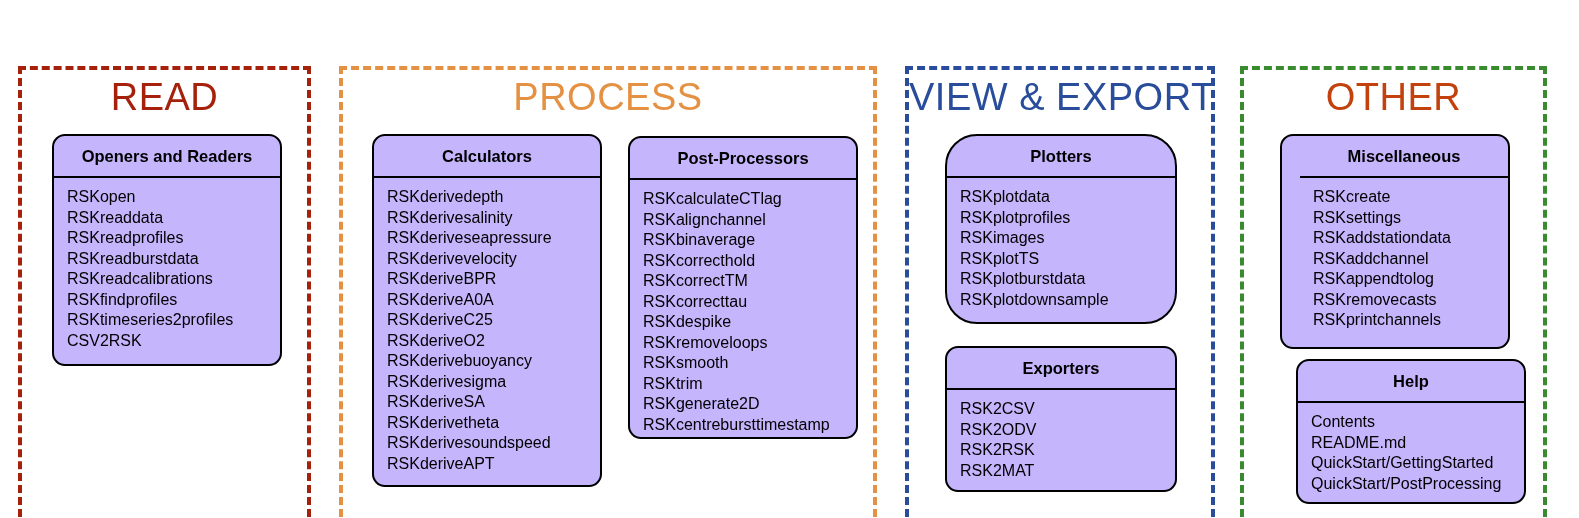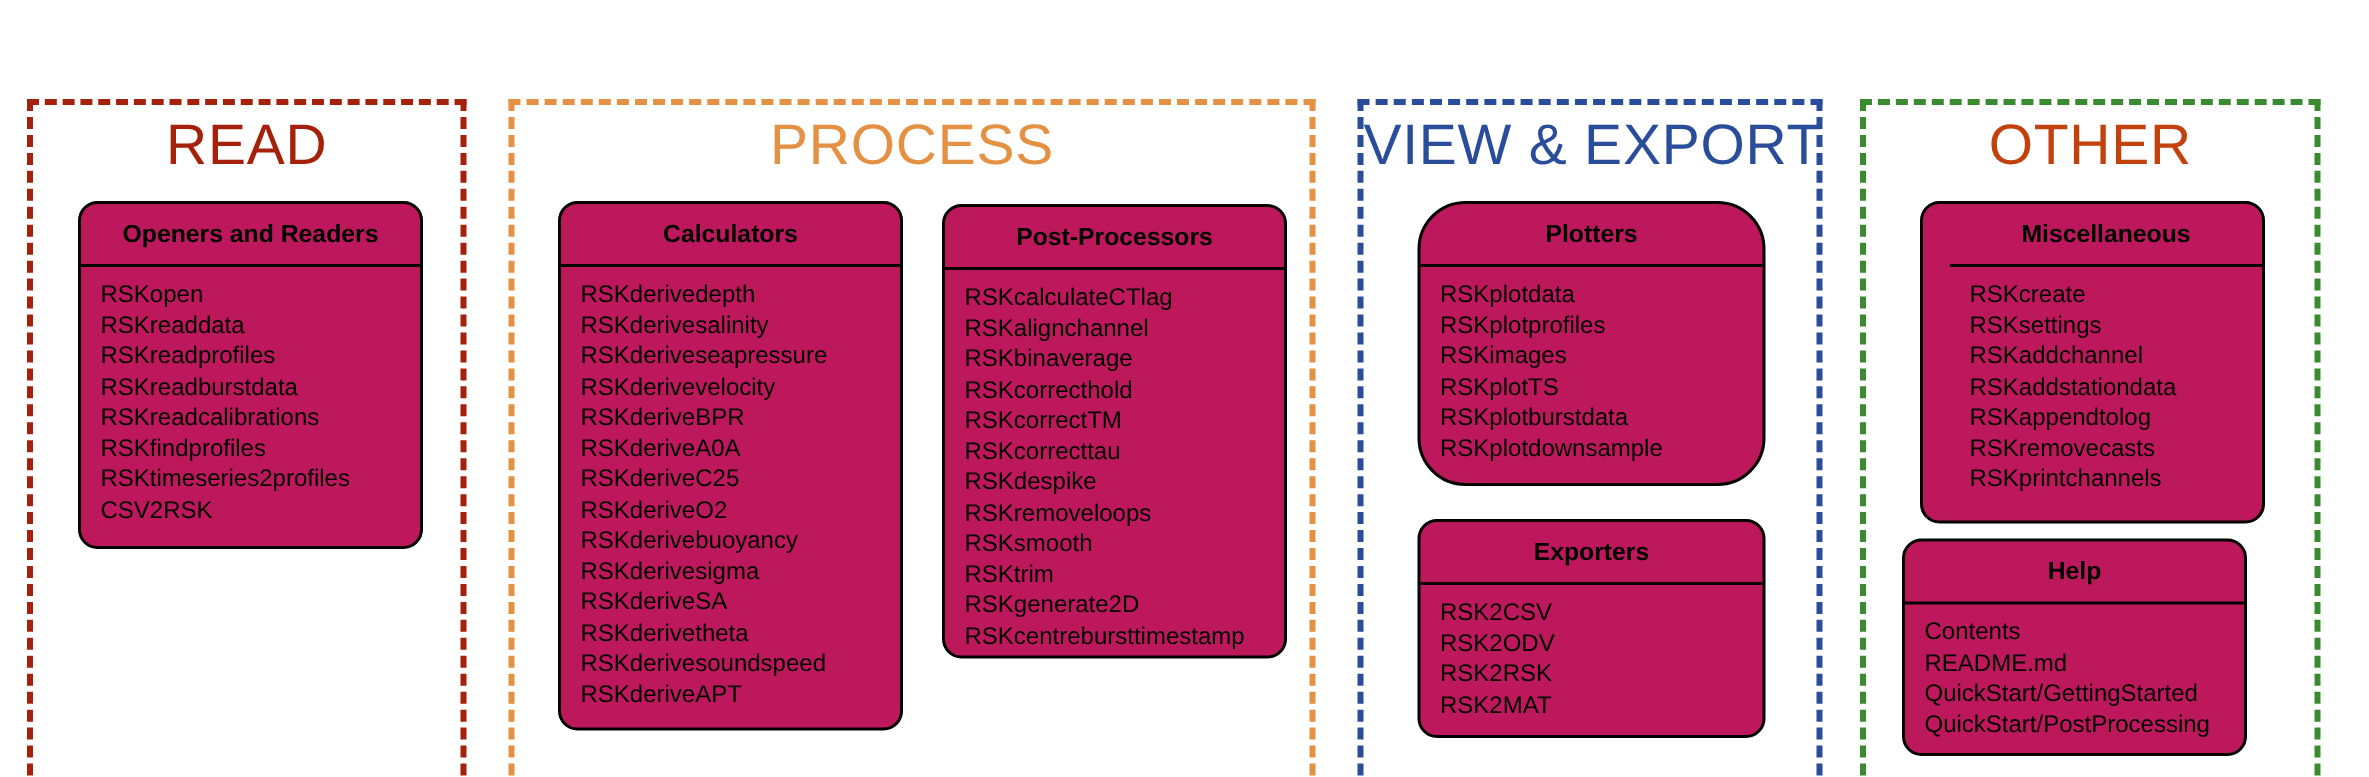--- a/index.html
+++ b/index.html
@@ -33,21 +33,21 @@
     top: 6px;
     left: 0;
     right: 0;
     text-align: center;
     font-size: 38px;
     letter-spacing: 0.5px;
     white-space: nowrap;
   }
   .fbox {
     position: absolute;
-    background: #be185d;
+    background: #c4b5fd;
     border: 2.5px solid #000000;
     border-radius: 13px;
     box-sizing: border-box;
     overflow: hidden;
   }
   .fbox-header {
     font-weight: bold;
     font-size: 16.5px;
     text-align: center;
     padding: 11px 6px 10px 6px;
@@ -61,21 +61,21 @@
   }
   .fn-item { white-space: nowrap; }
 
   
   .box-openers        { left: 30px;  top: 64px;  width: 230px; height: 232px; }
   .box-calculators    { left: 29px;  top: 64px;  width: 230px; height: 353px; }
   .box-postprocessors { left: 285px; top: 66px;  width: 230px; height: 303px; }
   .box-plotters       { left: 36px;  top: 64px;  width: 232px; height: 190px; border-radius: 32px; }
   .box-exporters      { left: 36px;  top: 276px; width: 232px; height: 146px; }
   .box-miscellaneous  { left: 36px;  top: 64px;  width: 230px; height: 215px; padding-left: 18px; }
-  .box-help           { left: 24px;  top: 289px; width: 230px; height: 145px; }
+  .box-help           { left: 52px;  top: 289px; width: 230px; height: 145px; }
 </style>
 </head>
 <body>
 
 <div class="canvas">
 
   <div class="section section-read" style="border-color: rgb(166, 33, 12);">
     <div class="section-title" style="color: rgb(166, 33, 12);">READ</div>
     <div class="fbox box-openers">
       <div class="fbox-header">Openers and Readers</div>
@@ -156,22 +156,22 @@
     </div>
   </div>
 
   <div class="section section-other" style="border-color: rgb(58, 138, 47);">
     <div class="section-title" style="color: #c2410c;">OTHER</div>
     <div class="fbox box-miscellaneous">
       <div class="fbox-header">Miscellaneous</div>
       <div class="fn-list">
           <div class="fn-item">RSKcreate</div>
           <div class="fn-item">RSKsettings</div>
+          <div class="fn-item">RSKaddstationdata</div>
           <div class="fn-item">RSKaddchannel</div>
-          <div class="fn-item">RSKaddstationdata</div>
           <div class="fn-item">RSKappendtolog</div>
           <div class="fn-item">RSKremovecasts</div>
           <div class="fn-item">RSKprintchannels</div>
         </div>
     </div>
     <div class="fbox box-help">
       <div class="fbox-header">Help</div>
       <div class="fn-list">
           <div class="fn-item">Contents</div>
           <div class="fn-item">README.md</div>

